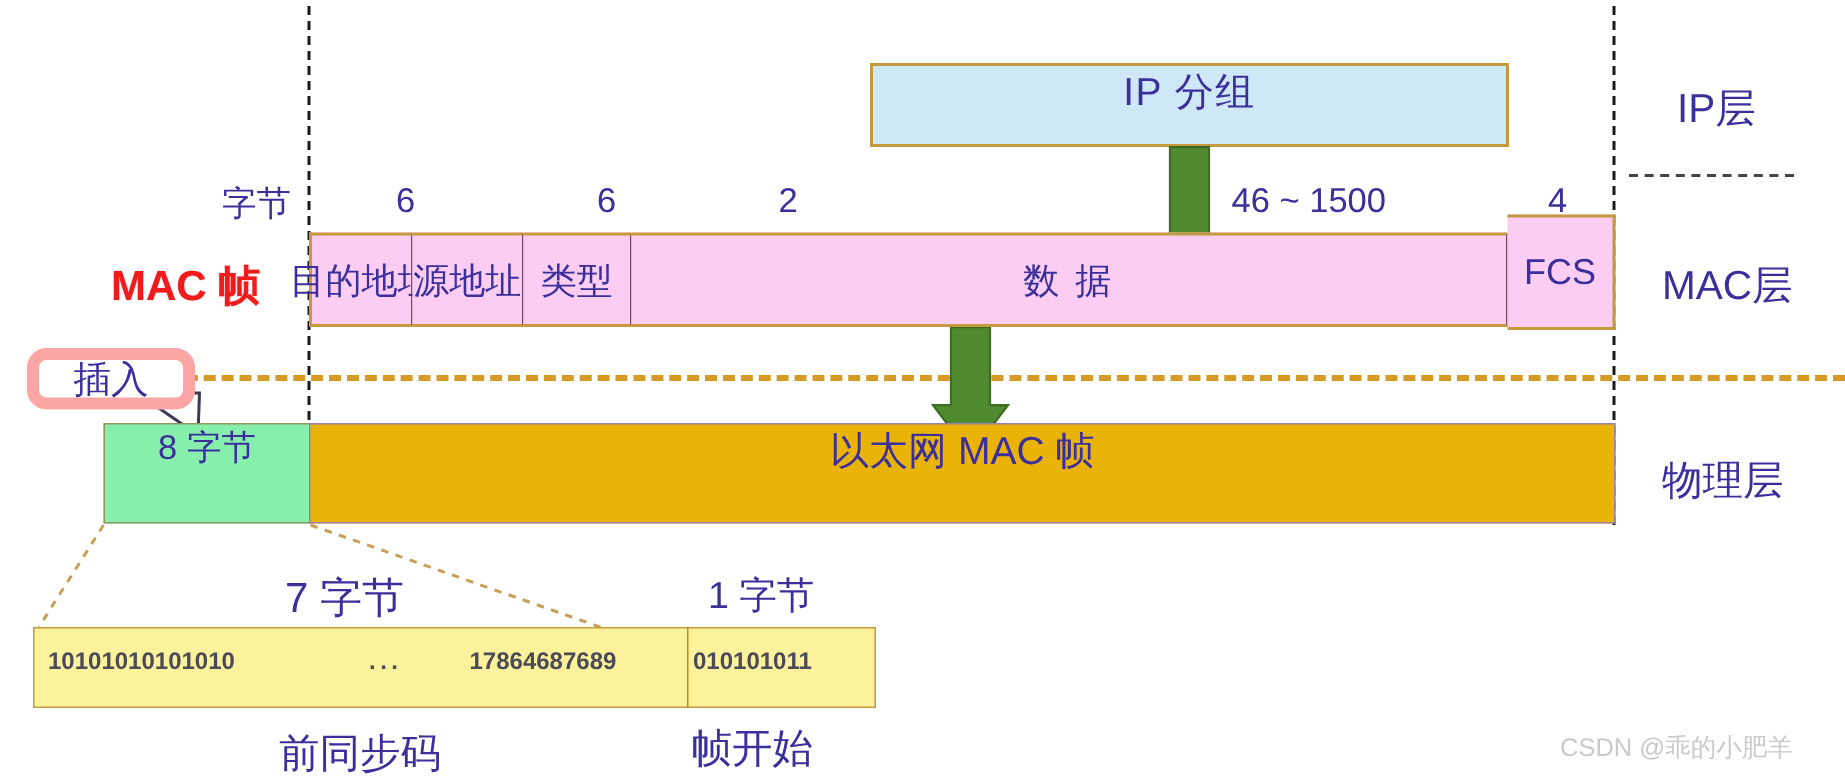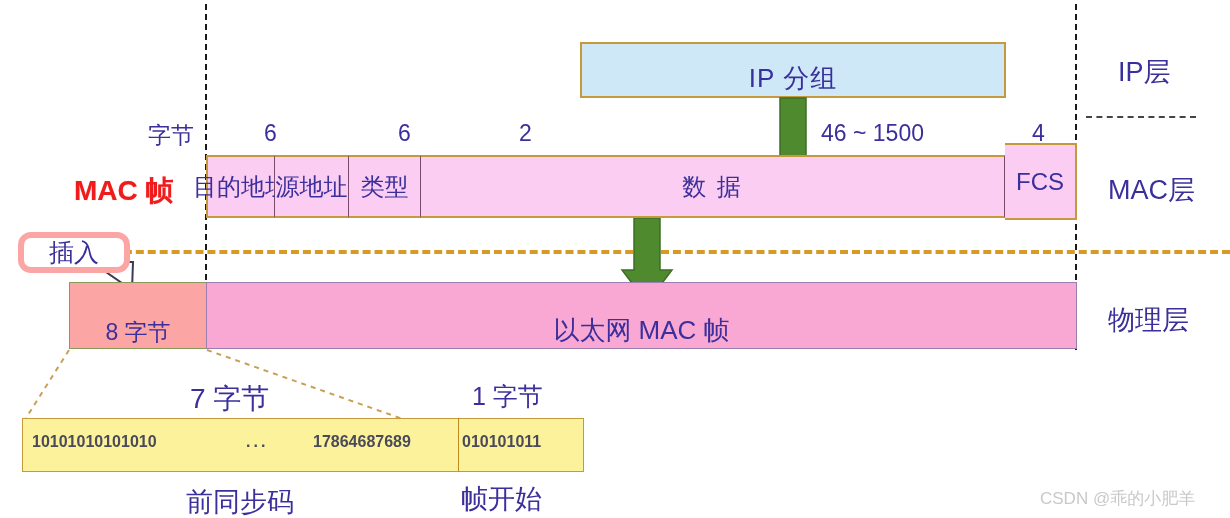--- a/index.html
+++ b/index.html
@@ -30,21 +30,21 @@
     position:absolute;
     height:0;
     border-top:2px dashed #444;
   }
 
   
   .box{
     position:absolute;
     box-sizing:border-box;
     display:flex;
-    align-items:flex-end;
+    align-items:flex-start;
     justify-content:center;
     color:#3b2f9b;
     white-space:nowrap;
   }
   .ipbox{
     background:#cfe8f7;
     border:2px solid #c49a3c;
     font-size:26px;
     letter-spacing:1px;
   }
@@ -56,26 +56,26 @@
     border-top:2px solid #c49a3c;
     border-bottom:2px solid #c49a3c;
     border-right:1.5px solid #7a4a6a;
     display:flex;align-items:center;justify-content:center;
     font-size:24px;color:#3b2f9b;white-space:nowrap;
   }
   .maccell.first{border-left:2px solid #c49a3c;}
   .maccell.last{border-right:2px solid #c49a3c;}
 
   .phys-yellow{
-    background:#fca5a5;
+    background:#86efac;
     border:1.5px solid #8a9a5b;
     font-size:23px;
   }
   .phys-pink{
-    background:#f9a8d4;
+    background:#eab308;
     border:1.5px solid #9b7fae;
     font-size:26px;
   }
 
   .preamble-box{
     position:absolute;
     box-sizing:border-box;
     background:#fbf29b;
     border:1.5px solid #c49a3c;
   }
@@ -103,21 +103,21 @@
     text-shadow:0 0 1px rgba(240,27,27,.4);
   }
   .lbl-bytes{font-size:23px;}
   .lbl-under{font-size:27px;}
 
   
   .callout{
     position:absolute;
     box-sizing:border-box;
     background:#ffffff;
-    border:6px solid #fca5a5;
+    border:8px solid #fca5a5;
     border-radius:13px;
     display:flex;align-items:center;justify-content:center;
     font-size:25px;color:#3b2f9b;
   }
 
   
   .watermark{
     position:absolute;
     font-size:17px;
     color:#c9c9c9;

